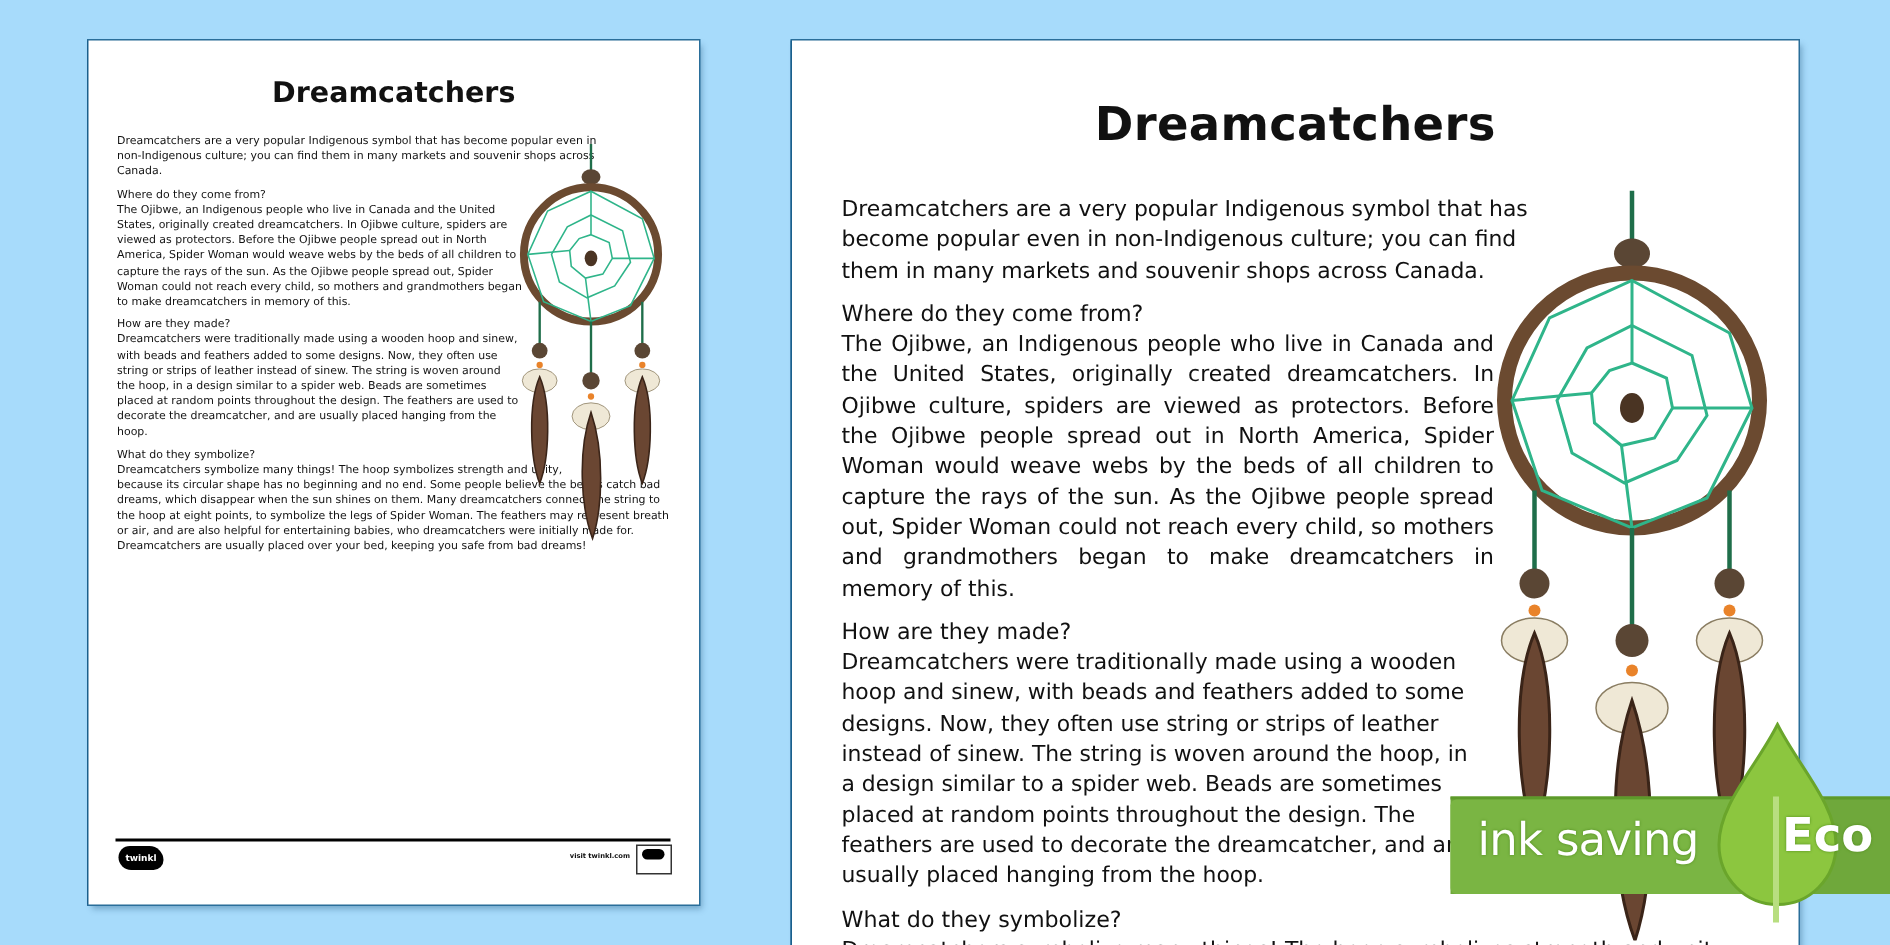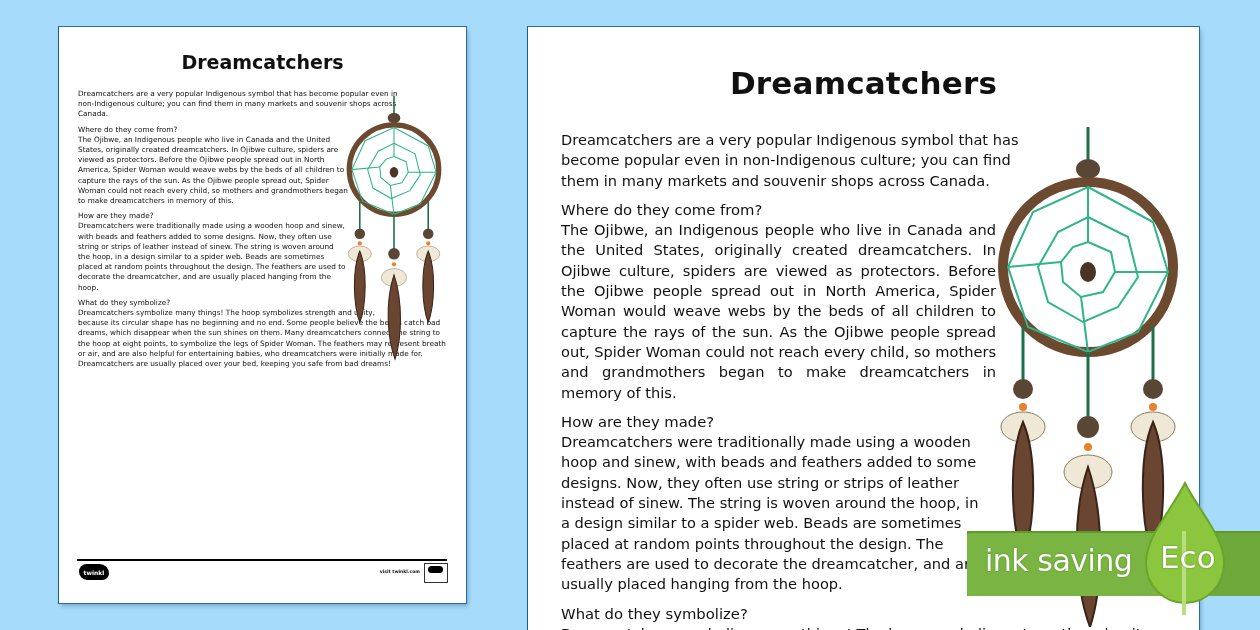--- a/index.html
+++ b/index.html
@@ -61,21 +61,21 @@
     position:absolute; left:0; top:0; width:200px; height:63px; background:#7ab543;
     border-radius:4px 0 0 4px;
   }
   #eco-text {
     position:absolute; left:18px; top:10px; font-size:30px; color:#fff;
     font-family: "DejaVu Sans", sans-serif; letter-spacing:-0.5px;
     text-shadow: 0 0 2px #4f8a1c;
   }
   #eco-drop { position:absolute; left:1144px; top:481px; width:82px; height:136px; }
   #eco-label {
-    position:absolute; left:1160px; top:539px; font-size:31px; font-weight:normal; color:#fff;
+    position:absolute; left:1188px; top:539px; font-size:31px; font-weight:bold; color:#fff;
     text-shadow: 0 0 2px #4f8a1c;
   }
 </style>
 </head>
 <body>
 
 <div class="page" id="page-left">
   <h1 class="title">Dreamcatchers</h1>
   <div class="content">
     <p class="para intro">Dreamcatchers are a very popular Indigenous symbol that has become popular even in non-Indigenous culture; you can find them in many markets and souvenir shops across Canada.</p>

